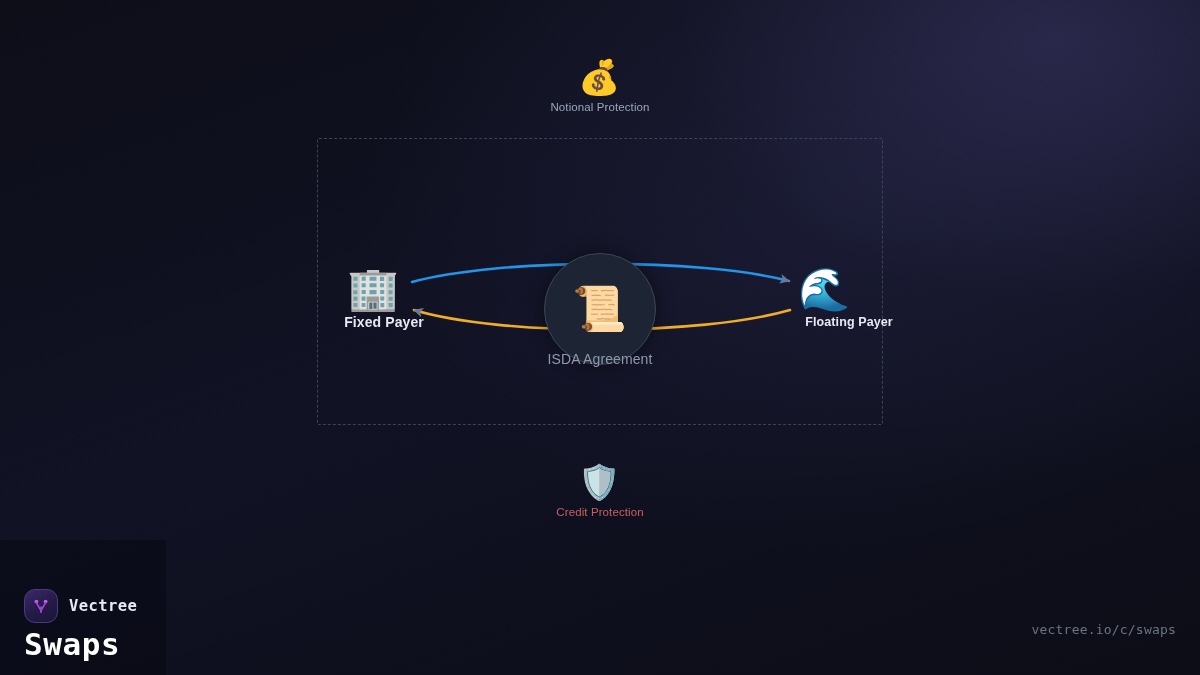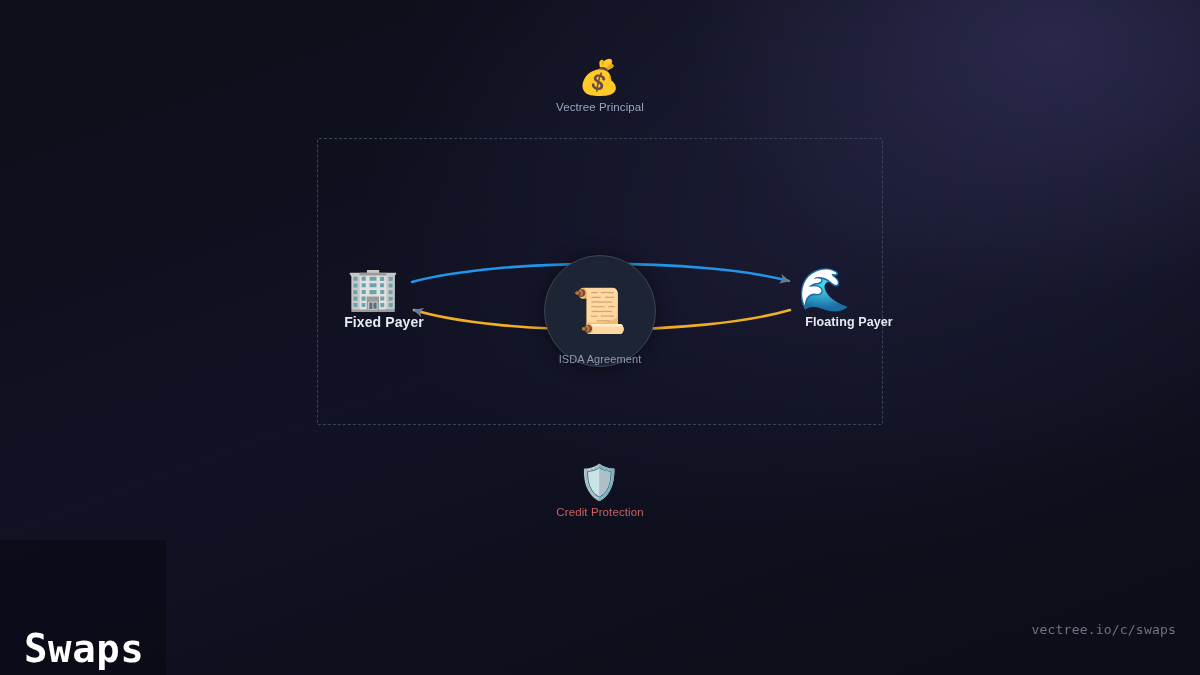--- a/index.html
+++ b/index.html
@@ -79,21 +79,21 @@
     border-radius: 50%;
     background: #1d2433;
     border: 1.5px solid #3c4557;
     display: flex; align-items: center; justify-content: center;
     box-shadow: 0 0 18px rgba(0,0,0,0.45);
   }
   #hub-circle .node-glyph { font-size: 44px; }
   #node-isda .node-label {
     margin-top: -14px;
     color: #8e99ae;
-    font-size: 11px;
+    font-size: 14px;
   }
 
   
   #dashed-box {
     position: absolute;
     left: 317px; top: 138px;
     width: 566px; height: 287px;
     border: 1.5px dashed #3a4358;
     border-radius: 2px;
   }
@@ -115,21 +115,21 @@
   #brand-name {
     font-family: "DejaVu Sans Mono", monospace;
     font-size: 15.5px;
     font-weight: 700;
     color: #e8e9f2;
     letter-spacing: 0.4px;
   }
   #page-title {
     position: absolute; left: 24px; top: 74px;
     font-family: "DejaVu Sans Mono", monospace;
-    font-size: 39px;
+    font-size: 31px;
     font-weight: 700;
     color: #ffffff;
     letter-spacing: 0.6px;
     line-height: 1;
   }
   #footer-url {
     position: absolute; right: 24px; bottom: 38px;
     font-family: "DejaVu Sans Mono", monospace;
     font-size: 13px;
     color: #6d7484;
@@ -155,21 +155,21 @@
       </marker>
     </defs>
 
     <path d="M 412,282 C 500,258 700,258 789,281" fill="none" stroke="#2196e8" stroke-width="2.6" stroke-linecap="round" marker-end="url(#arrow-blue)"></path>
 
     <path d="M 790,310 C 700,336 500,336 414,310" fill="none" stroke="#f0ad26" stroke-width="2.6" stroke-linecap="round" marker-end="url(#arrow-orange)"></path>
   </svg>
 
   <div class="node" id="node-notional">
     <div class="node-glyph">💰</div>
-    <div class="node-label">Vectree Principal</div>
+    <div class="node-label">Notional Protection</div>
   </div>
 
   <div class="node" id="node-fixed">
     <div class="node-glyph">🏢</div>
     <div class="node-label">Fixed Payer</div>
   </div>
 
   <div class="node" id="node-isda">
     <div id="hub-circle">
       <div class="node-glyph">📜</div>
@@ -181,17 +181,28 @@
     <div class="node-glyph">🌊</div>
     <div class="node-label">Floating Payer</div>
   </div>
 
   <div class="node" id="node-credit">
     <div class="node-glyph">🛡️</div>
     <div class="node-label">Credit Protection</div>
   </div>
 
   <div id="footer">
+    <div id="brand-row">
+      <div id="brand-logo">
+        <svg width="20" height="20" viewBox="0 0 20 20" aria-hidden="true">
+          <circle cx="5.4" cy="5.6" r="1.9" fill="#c85df0"></circle>
+          <circle cx="14.6" cy="5.6" r="1.9" fill="#c85df0"></circle>
+          <path d="M5.4,6.6 L10,14.6 L14.6,6.6" fill="none" stroke="#a446d8" stroke-width="1.7" stroke-linecap="round" stroke-linejoin="round"></path>
+          <path d="M10,11.2 L10,16.2" fill="none" stroke="#a446d8" stroke-width="1.7" stroke-linecap="round"></path>
+        </svg>
+      </div>
+      <div id="brand-name">Vectree</div>
+    </div>
     <div id="page-title">Swaps</div>
     <div id="footer-url">vectree.io/c/swaps</div>
   </div>
 
 </div>
 
 </body></html>

